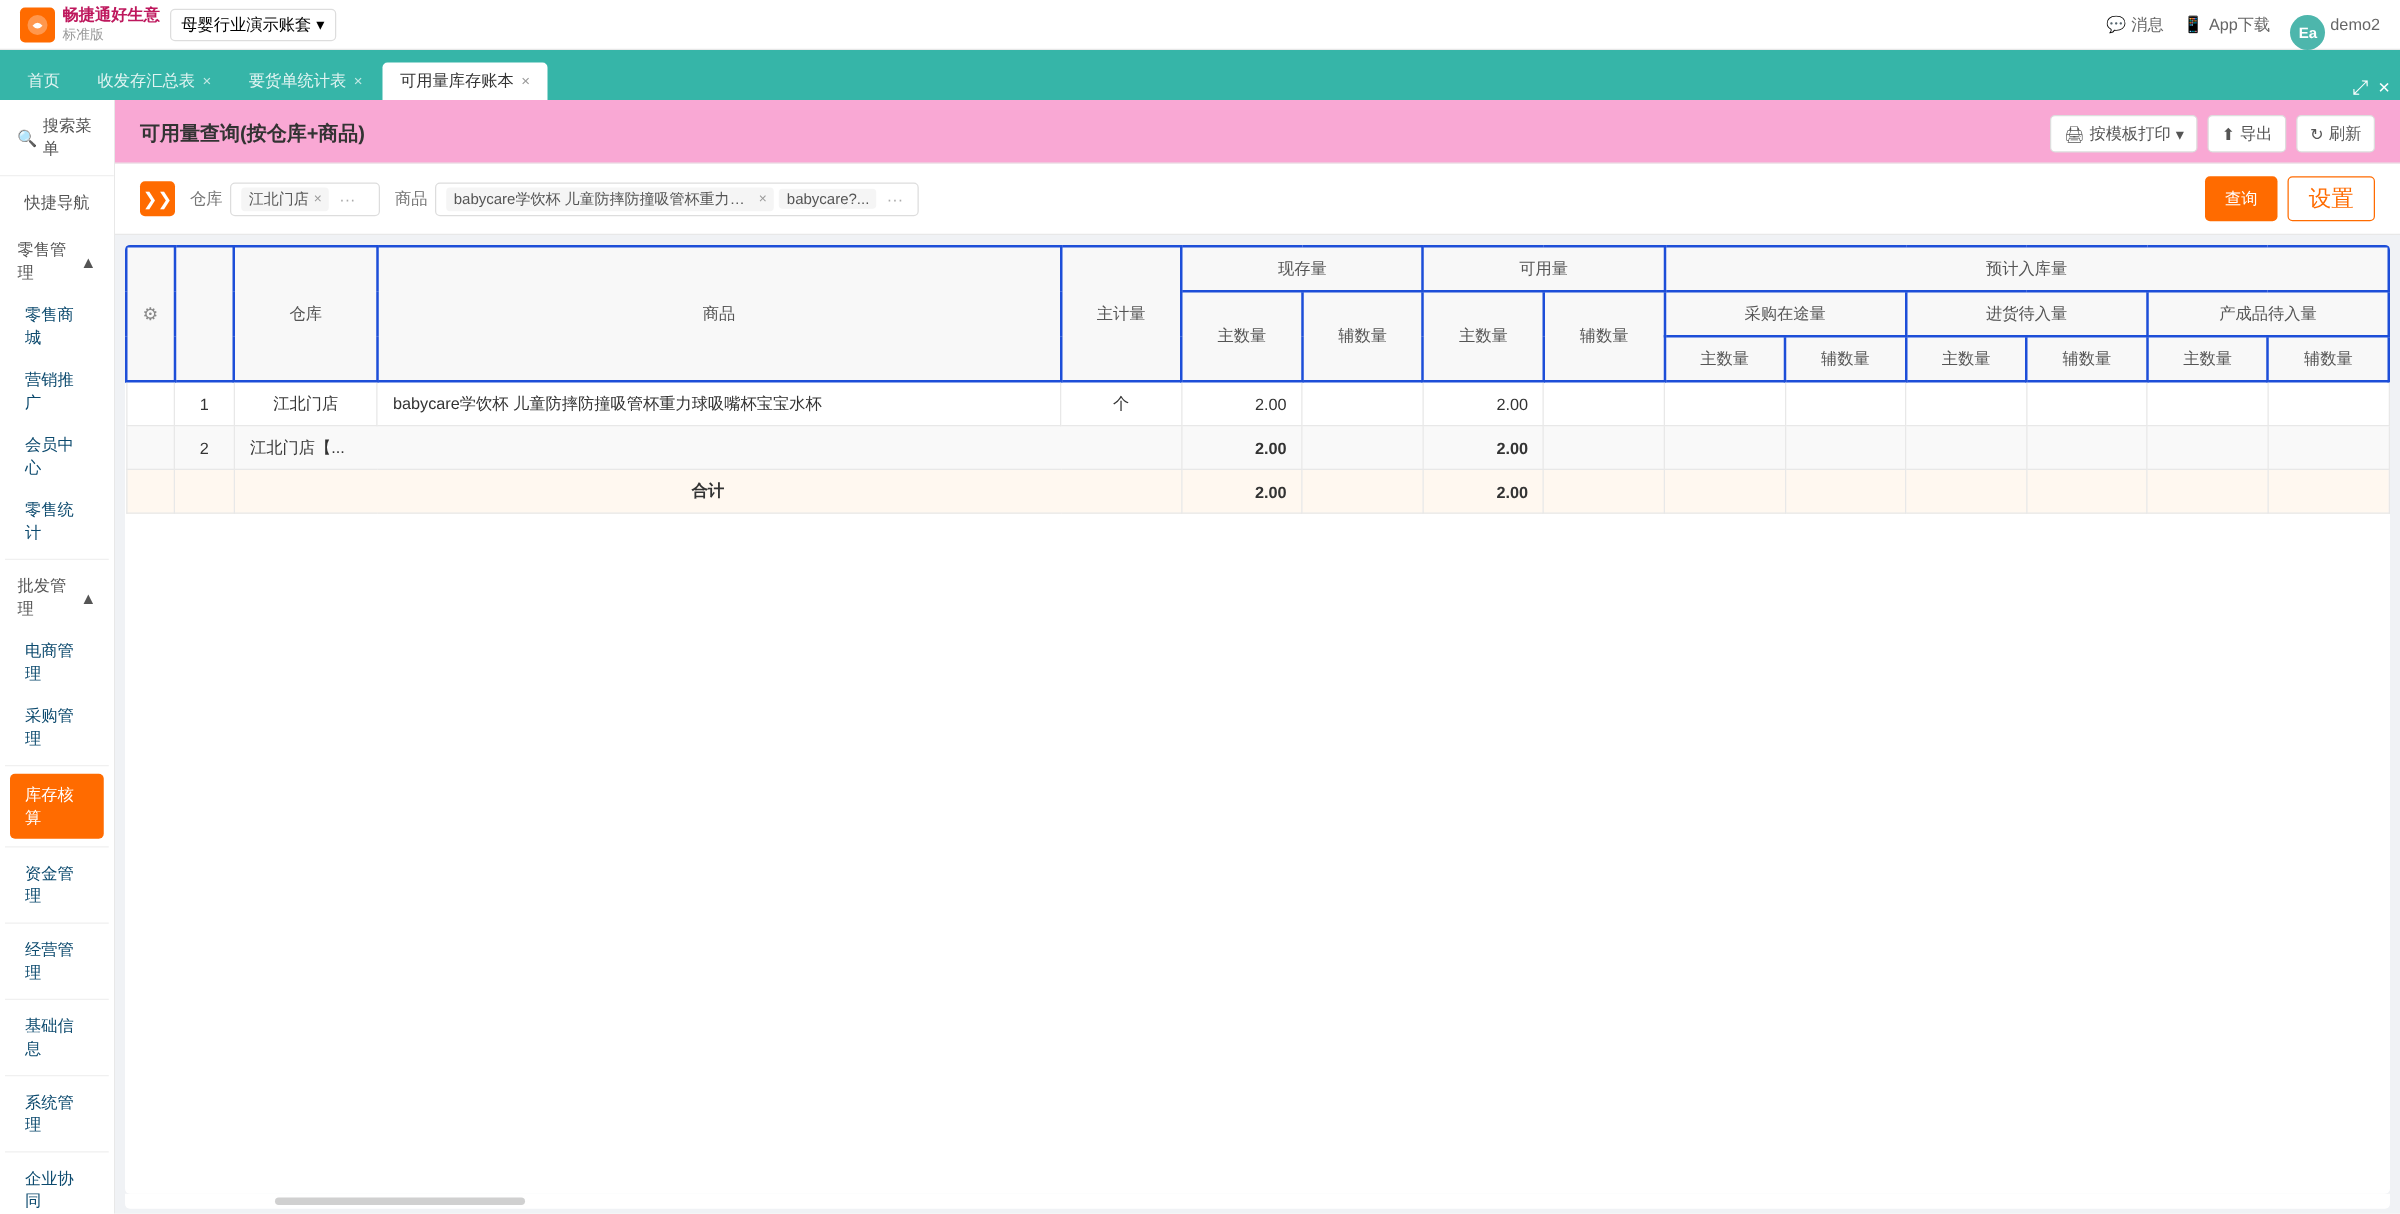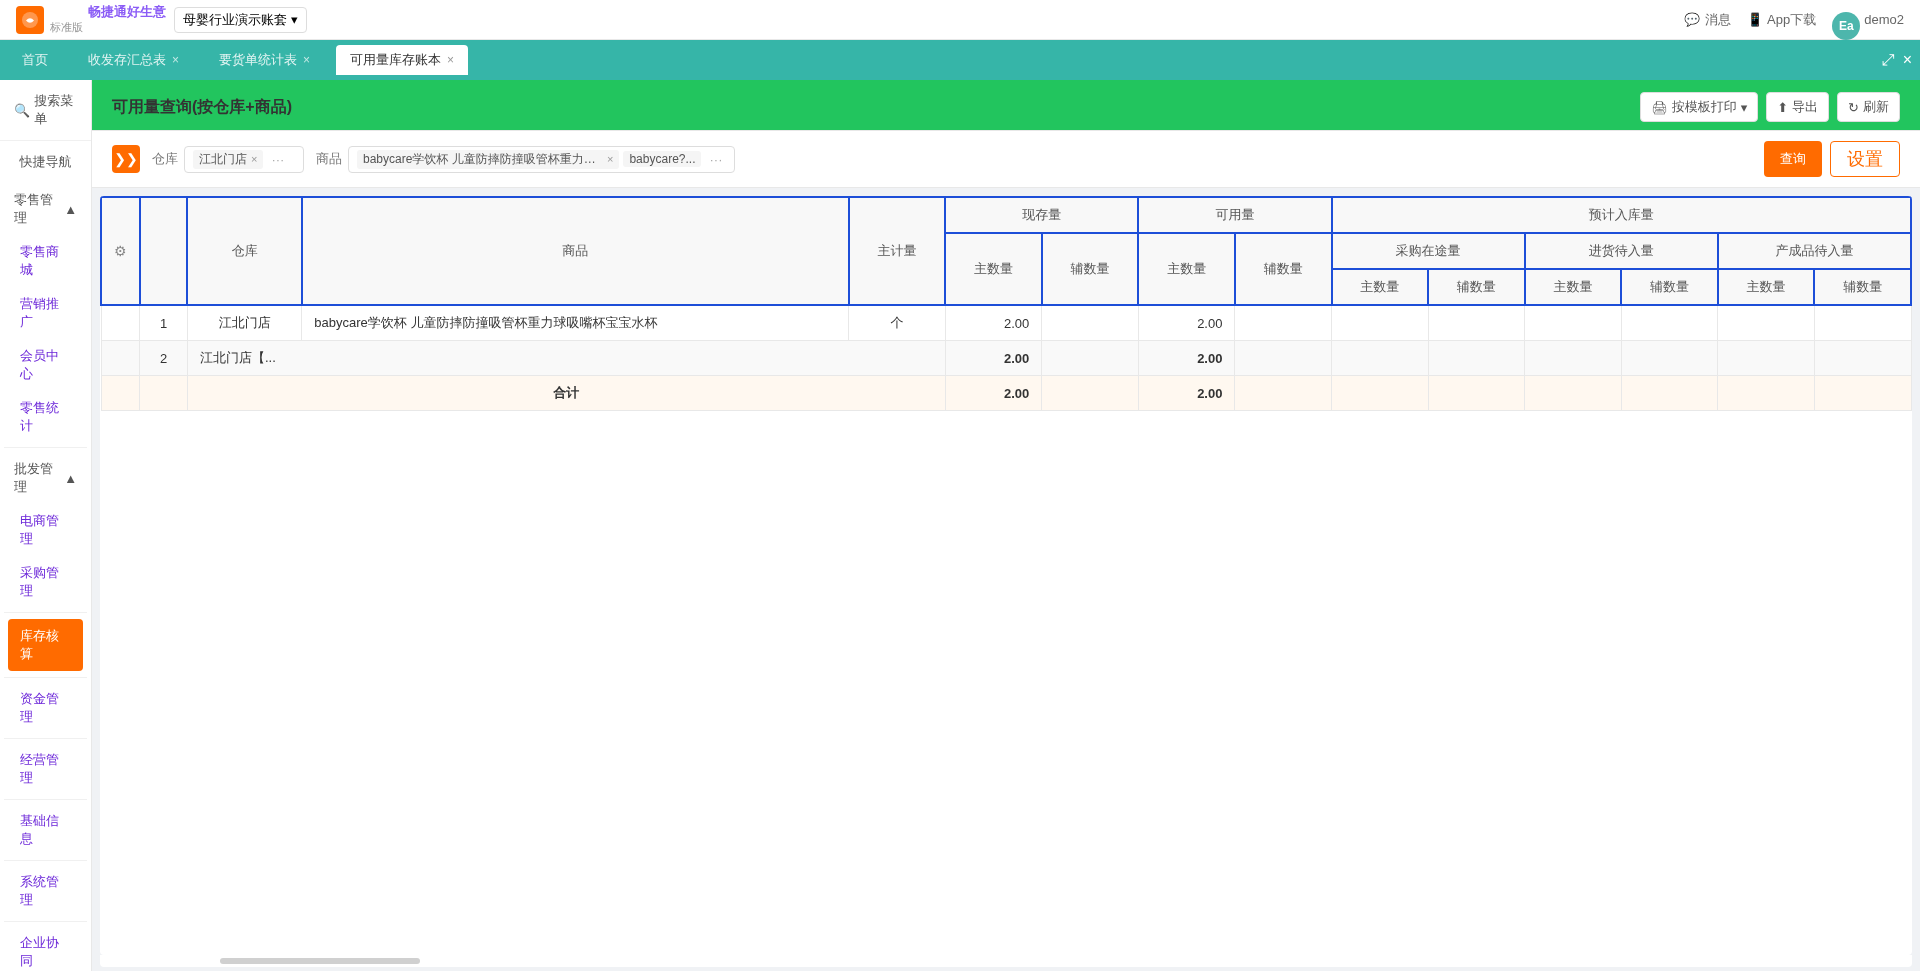--- a/index.html
+++ b/index.html
@@ -13,36 +13,36 @@
       align-items: center;
       justify-content: space-between;
       padding: 0 16px;
       border-bottom: 1px solid #e8e8e8;
       flex-shrink: 0;
     }
     .top-bar-left { display: flex; align-items: center; gap: 8px; }
     .logo-area { display: flex; align-items: center; gap: 6px; }
     .logo-icon { width: 28px; height: 28px; background: #ff6b00; border-radius: 4px; display: flex; align-items: center; justify-content: center; }
     .logo-icon svg { width: 18px; height: 18px; }
-    .logo-text { font-size: 13px; color: #8b5cf6; font-weight: bold; line-height: 1.2; margin-left: 38px; }
+    .logo-text { font-size: 13px; color: #be185d; font-weight: bold; line-height: 1.2; }
     .logo-sub { font-size: 11px; color: #999; }
     .industry-selector { display: flex; align-items: center; gap: 4px; border: 1px solid #ddd; border-radius: 4px; padding: 3px 8px; cursor: pointer; font-size: 13px; color: #000000; background: #fff; }
     .top-bar-right { display: flex; align-items: center; gap: 16px; }
     .top-bar-action { display: flex; align-items: center; gap: 4px; cursor: pointer; color: #666; font-size: 13px; }
     .user-avatar { width: 28px; height: 28px; border-radius: 50%; background: #4db6ac; display: flex; align-items: center; justify-content: center; color: #fff; font-size: 12px; font-weight: bold; overflow: hidden; margin-top: 12px; }
 
     
     .nav-tabs {
       background: #36b5a8;
       height: 40px;
       display: flex;
-      align-items: center;
+      align-items: flex-end;
       padding: 0 8px;
       flex-shrink: 0;
-      gap: 12px;
+      gap: 2px;
     }
     .nav-tab {
       display: flex;
       align-items: center;
       gap: 6px;
       padding: 6px 14px;
       border-radius: 4px 4px 0 0;
       cursor: pointer;
       font-size: 13px;
       color: rgba(255,255,255,0.85);
@@ -104,37 +104,37 @@
       align-items: center;
       justify-content: flex-end;
       padding: 8px 10px;
       font-size: 13px;
       color: #555;
       cursor: pointer;
     }
     .sidebar-item {
       padding: 8px 16px;
       font-size: 13px;
-      color: #6d28d9;
+      color: #0c4a6e;
       cursor: pointer;
     }
     .sidebar-item.active { background: #ff6b00; color: #fff; border-radius: 4px; margin: 2px 4px; padding: 8px 12px; }
 
     
     .content-area {
       flex: 1;
       display: flex;
       flex-direction: column;
       overflow: hidden;
       background: #f0f2f5;
     }
 
     
     .page-header {
-      background: #22c55e;
+      background: #f9a8d4;
       padding: 12px 20px 8px;
       display: flex;
       align-items: center;
       justify-content: space-between;
       border-bottom: 1px solid #e8e8e8;
       flex-shrink: 0;
     }
     .page-title { font-size: 16px; font-weight: 600; color: #333; }
     .page-actions { display: flex; align-items: center; gap: 8px; }
     .page-action-btn {

